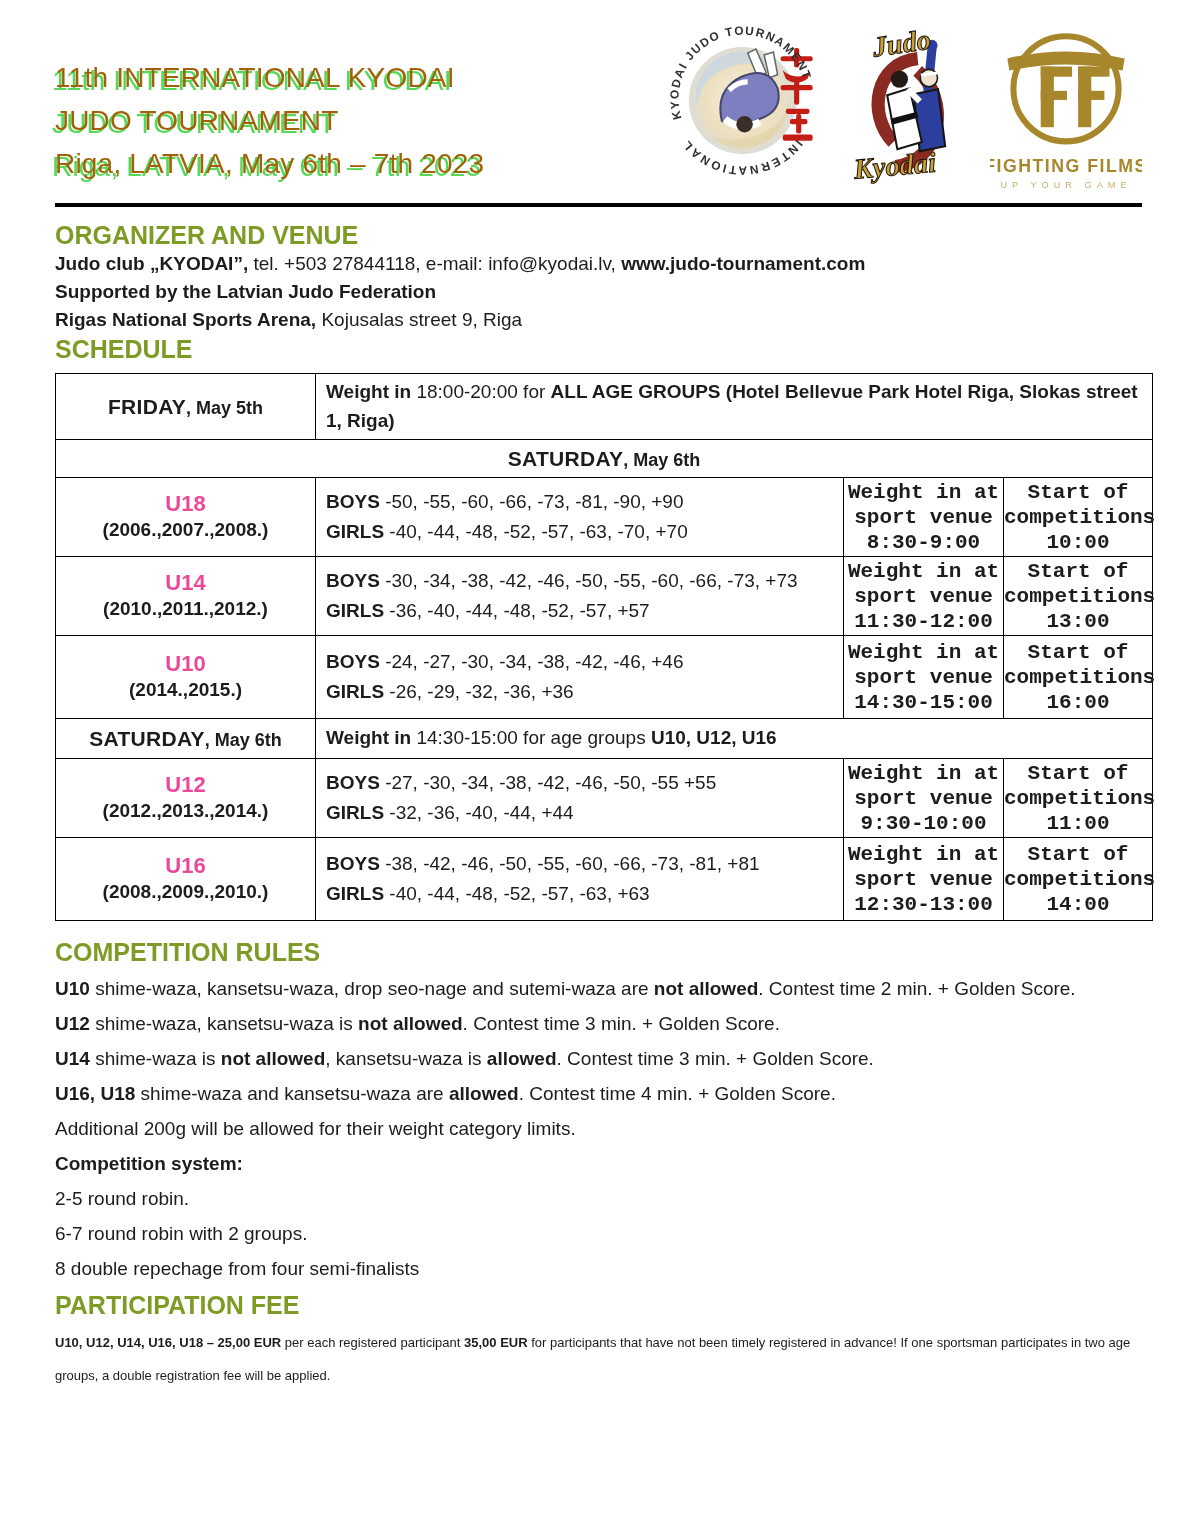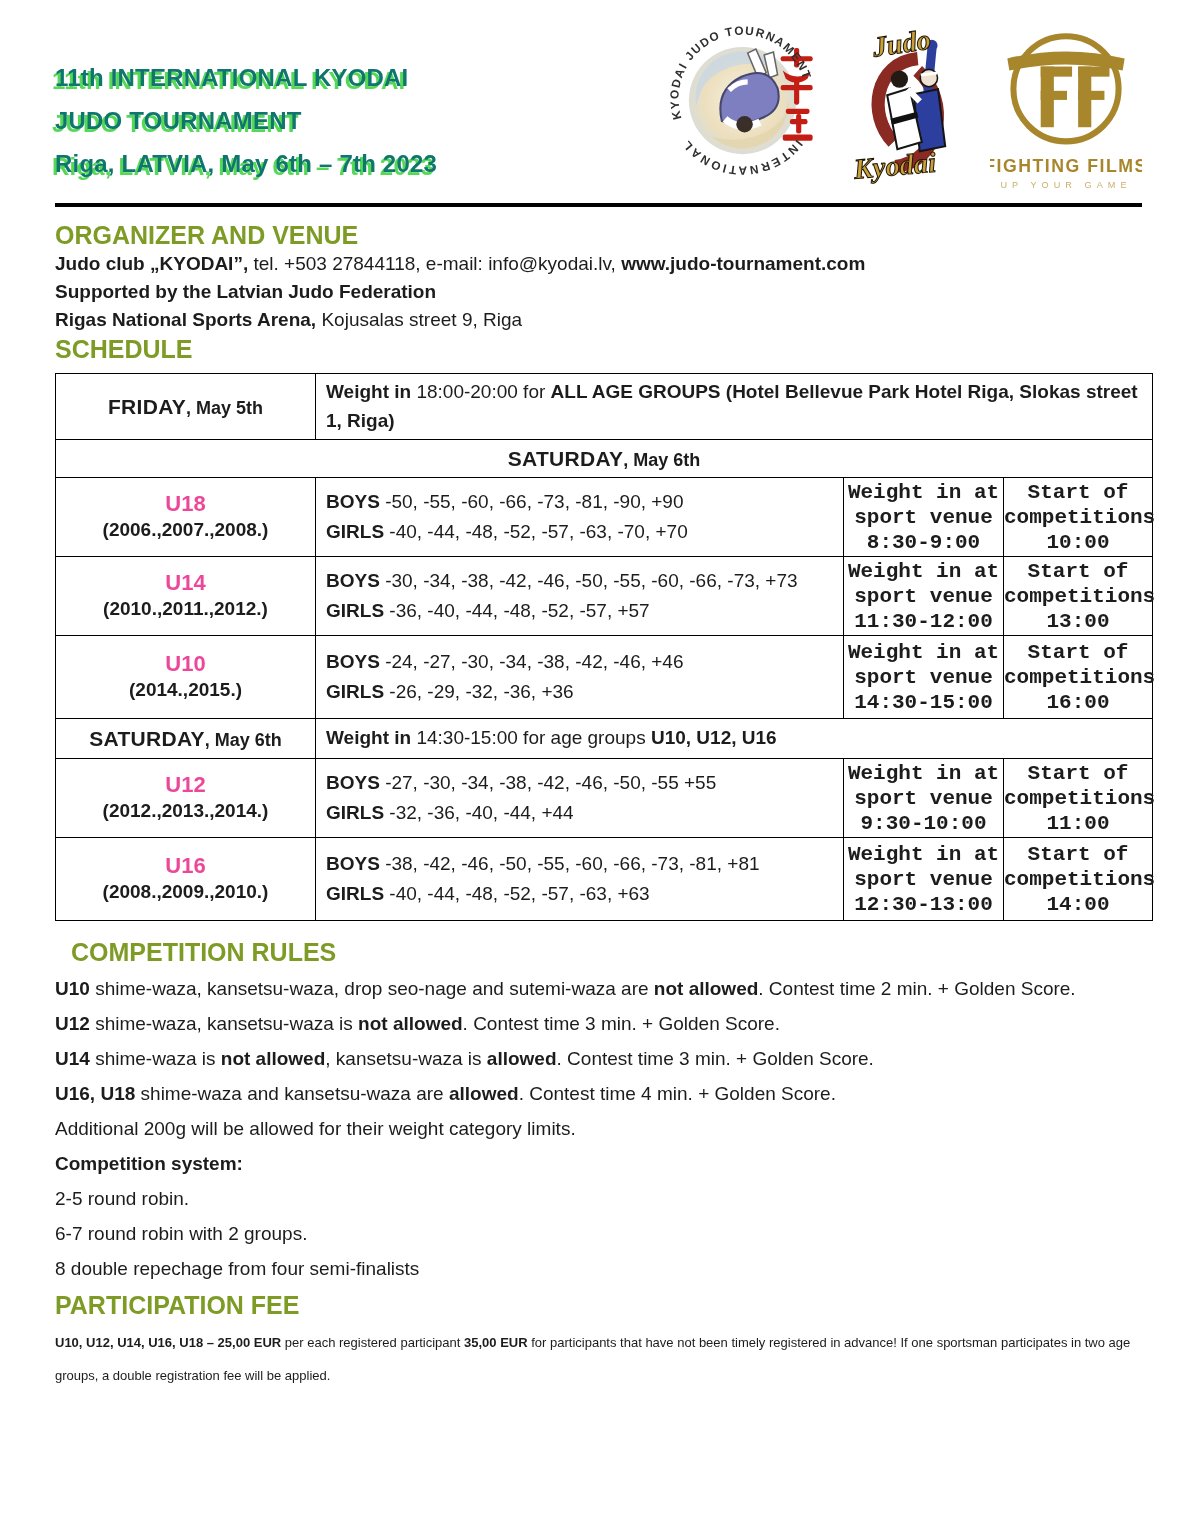--- a/index.html
+++ b/index.html
@@ -3,21 +3,21 @@
 <meta charset="utf-8">
 <style>
   * { margin:0; padding:0; box-sizing:border-box; }
   body { background:#ffffff; font-family:"Liberation Sans", sans-serif; color:#1c1c1c; }
   .page { width:1187px; height:1536px; background:#fff; padding:0 45px 0 55px; overflow:hidden; }
 
   
   .header { display:flex; justify-content:space-between; align-items:flex-start;
             height:207px; border-bottom:4px solid #000; }
   .title-block { padding-top:56px; }
-  .title-line { font-size:24px; font-weight:700; color:#0f766e; line-height:43px;
+  .title-line { font-size:28px; font-weight:400; color:#a16207; line-height:43px;
                 letter-spacing:.2px; text-shadow:-3px 3px 0 #55d855; white-space:nowrap; }
   .logos { display:flex; gap:26px; padding-top:18px; align-items:flex-start; }
 
   
   .sec-heading { font-size:25px; font-weight:700; color:#7e9b26; line-height:30px; }
   .org-heading { margin-top:13px; }
   .org-line { font-size:19px; line-height:28px; }
   .b { font-weight:700; }
   .sched-heading { margin-top:0; }
 
@@ -33,21 +33,21 @@
   .r-satw { height:40px; } .r-grp-tall { height:83px; }
   .age-cell { text-align:center; }
   .age-code { font-size:22px; font-weight:700; color:#ec4899; line-height:26px; }
   .age-years { font-size:19px; font-weight:700; line-height:26px; }
   .cat-cell { padding:4px 10px; }
   .cat-line { font-size:19px; line-height:30px; }
   .serif-cell { font-family:Liberation Mono, monospace; font-weight:700;
                 font-size:21px; line-height:25px; text-align:center; }
 
   
-  .rules-heading { margin-top:16px; margin-bottom:4px;margin-left:16px; }
+  .rules-heading { margin-top:16px; margin-bottom:4px; }
   .rule { font-size:19px; line-height:35px; }
   .fee-heading { margin-top:4px; margin-bottom:6px; }
   .fee-text { font-size:13px; line-height:33px; }
 
   
   .badge-arc-text { font-size:11.5px; font-weight:700; fill:#2f2f2f; letter-spacing:1px; }
   svg { display:block; }
 </style>
 </head>
 <body>

